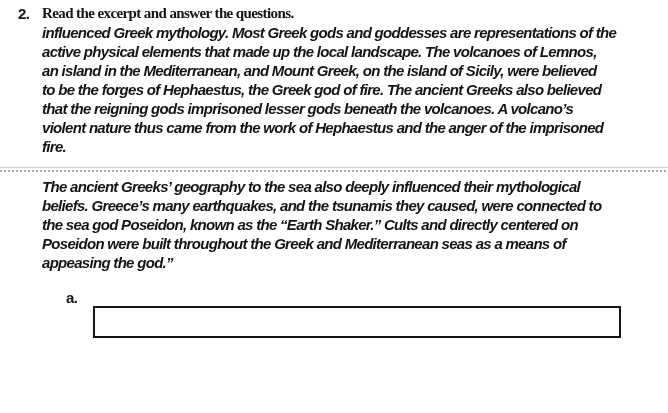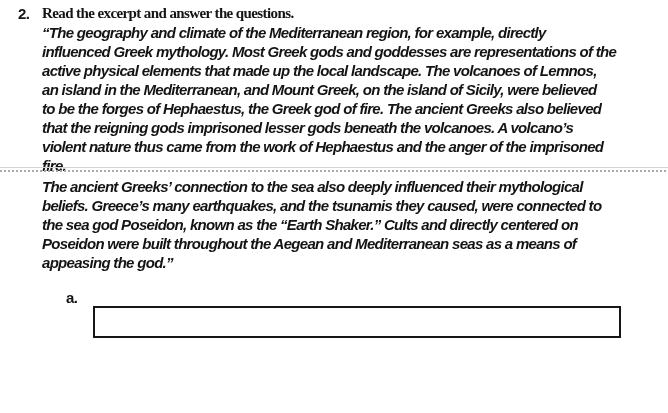--- a/index.html
+++ b/index.html
@@ -74,40 +74,39 @@
 </head>
 <body>
 
 <div class="stage">
 
   <div class="txt qnum">2.</div>
 
   <div class="txt qprompt">Read the excerpt and answer the questions.</div>
 
   <div class="excerpt excerpt-p1">
-    <div class="line">“The geography and climate of the Mediterranean region, for example, directly</div>
     <div class="line">influenced Greek mythology. Most Greek gods and goddesses are representations of the</div>
     <div class="line">active physical elements that made up the local landscape. The volcanoes of Lemnos,</div>
     <div class="line">an island in the Mediterranean, and Mount Greek, on the island of Sicily, were believed</div>
     <div class="line">to be the forges of Hephaestus, the Greek god of fire. The ancient Greeks also believed</div>
     <div class="line">that the reigning gods imprisoned lesser gods beneath the volcanoes. A volcano’s</div>
     <div class="line">violent nature thus came from the work of Hephaestus and the anger of the imprisoned</div>
     <div class="line">fire.</div>
   </div>
 
   <div class="page-break">
     <div class="solid-edge"></div>
     <div class="dotted-edge"></div>
   </div>
 
   <div class="excerpt excerpt-p2">
-    <div class="line">The ancient Greeks’ connection to the sea also deeply influenced their mythological</div>
+    <div class="line">The ancient Greeks’ geography to the sea also deeply influenced their mythological</div>
     <div class="line">beliefs. Greece’s many earthquakes, and the tsunamis they caused, were connected to</div>
     <div class="line">the sea god Poseidon, known as the “Earth Shaker.” Cults and directly centered on</div>
-    <div class="line">Poseidon were built throughout the Aegean and Mediterranean seas as a means of</div>
+    <div class="line">Poseidon were built throughout the Greek and Mediterranean seas as a means of</div>
     <div class="line">appeasing the god.”</div>
   </div>
 
   <div class="txt subletter">a.</div>
 
 
   <div class="answer-box"></div>
 
 </div>
 

